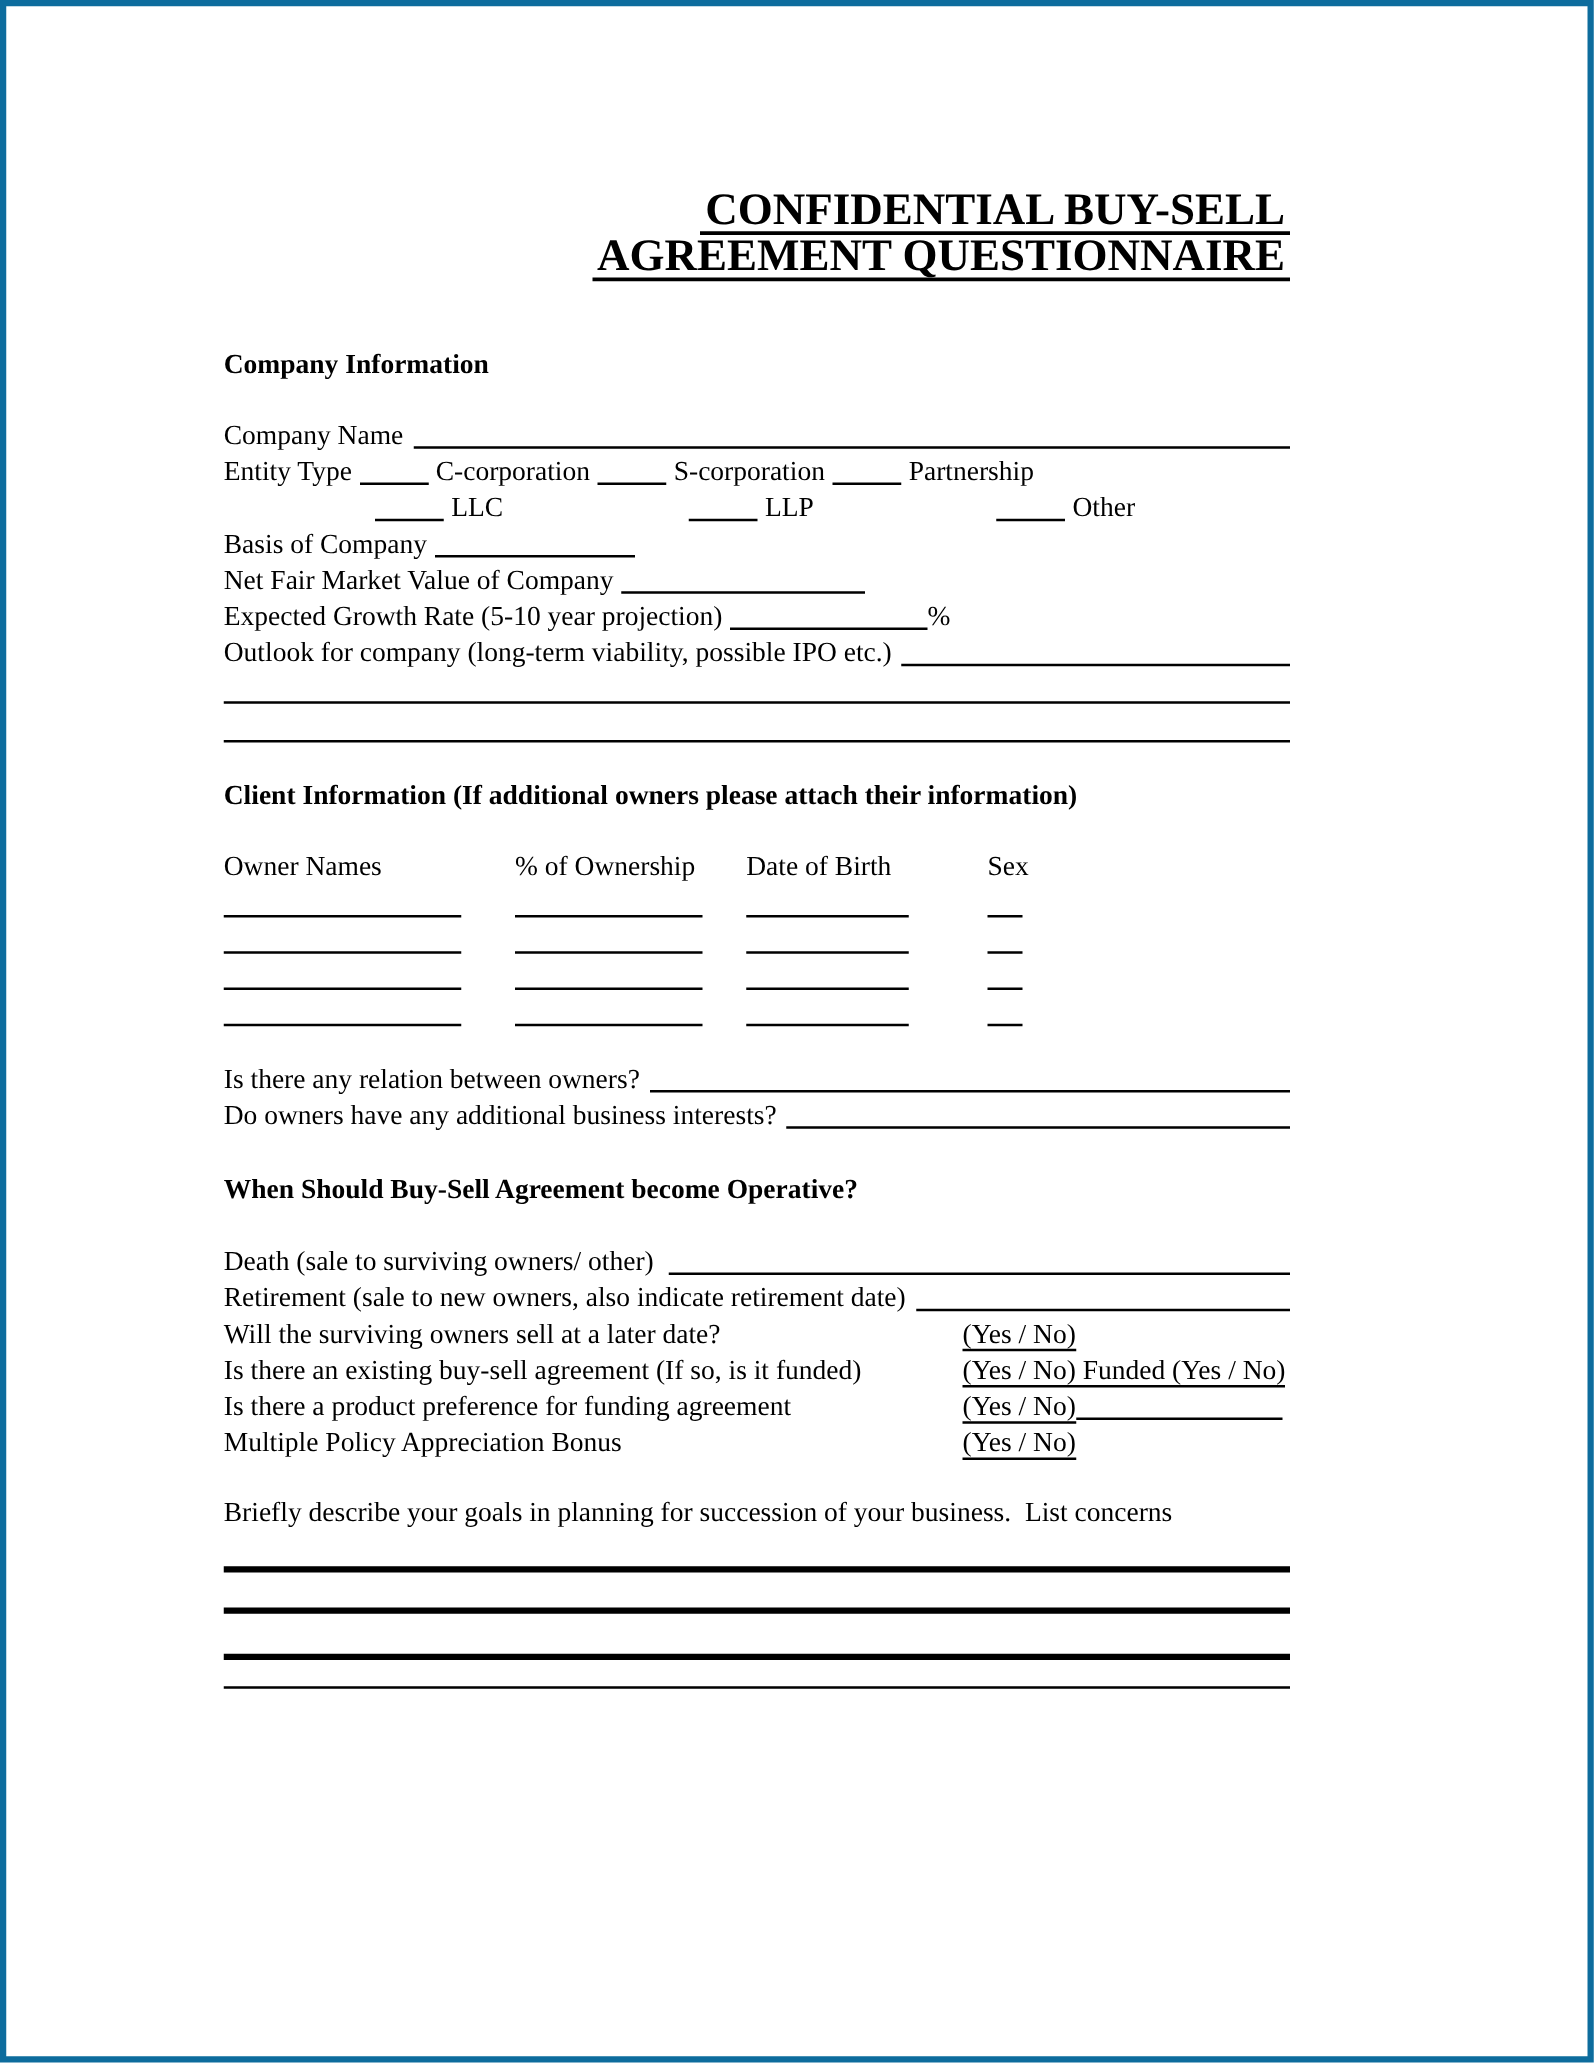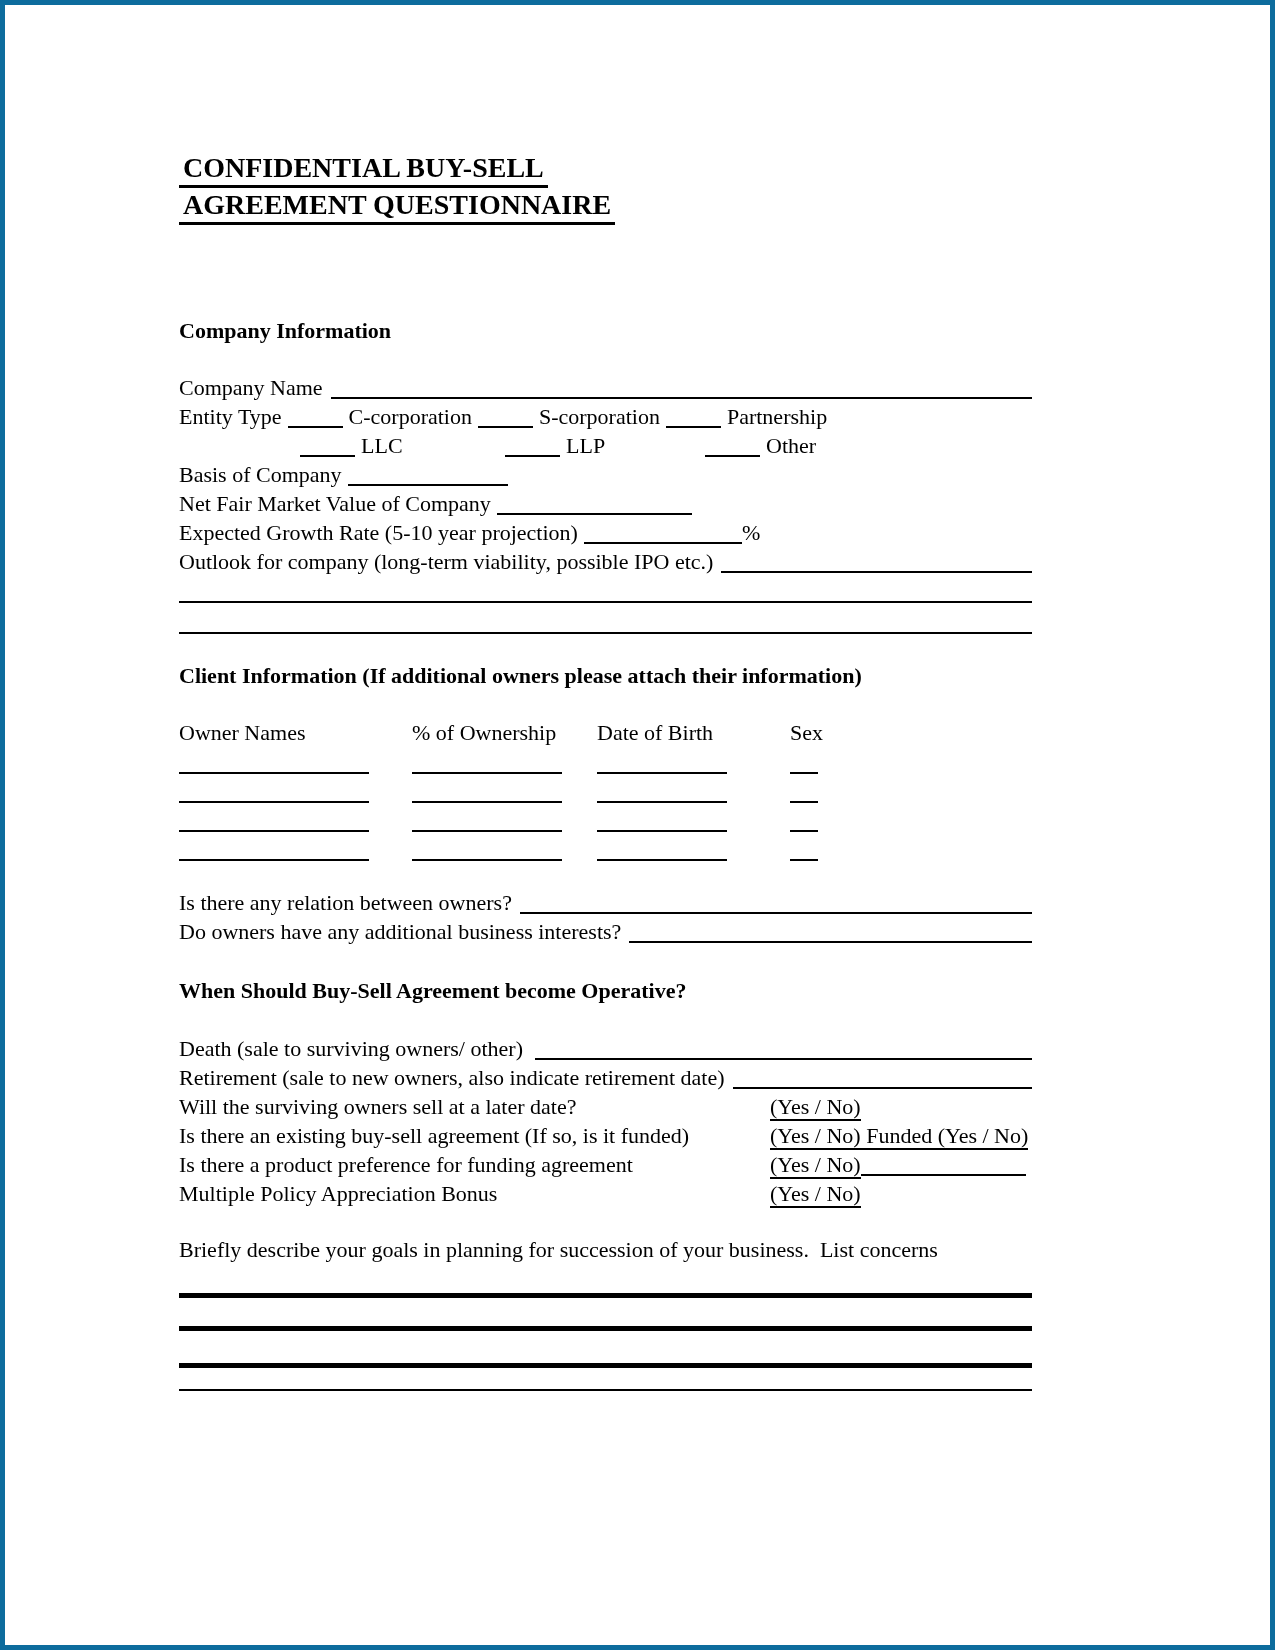--- a/index.html
+++ b/index.html
@@ -13,26 +13,26 @@
     font-size: 22px;
     line-height: 29px;
     color: #000;
     overflow: hidden;
   }
   .content {
     padding: 146px 238px 0 174px; 
   }
 
   
-  .doc-title { text-align: left; font-size: 28px; line-height: 33px; font-weight: bold; }
+  .doc-title { text-align: right; font-size: 36px; line-height: 33px; font-weight: bold; }
   .title-line { display: inline-block; border-bottom: 3px solid #000; padding: 0 4px 1px 4px; }
 
   
   .sec-heading { font-weight: bold; }
-  .h-company   { margin-top: 91px; }
+  .h-company   { margin-top: 51px; }
   .h-client    { margin-top: 27px; }
   .h-operative { margin-top: 30px; }
   .h-addinfo   { margin-top: 28px; font-weight: normal; }
 
   
   .row { display: flex; align-items: baseline; }
   .label { white-space: nowrap; }
   .first-body-row { margin-top: 28px; }
 
   
@@ -40,21 +40,21 @@
     display: inline-block; height: 0; border-bottom: 2px solid #000;
     position: relative; top: 4px; margin: 0 6px; vertical-align: baseline;
   }
   .blank-flex {
     flex: 1 1 auto; height: 0; border-bottom: 2px solid #000;
     position: relative; top: 4px; margin-left: 8px;
   }
   .fill-line { height: 25px; margin-bottom: 4px; border-bottom: 2px solid #000; }
 
   
-  .entity-row2 { padding-left: 121px; display: flex; }
+  .entity-row2 { padding-left: 121px; display: flex; gap: 46px; }
   .ecell1 { width: 205px; } .ecell2 { width: 200px; }
 
   
   .t-header { display: flex; margin-top: 28px; }
   .t-row    { display: flex; height: 29px; align-items: flex-end; padding-bottom: 2px; box-sizing: border-box; }
   .t-col1 { width: 190px; margin-right: 43px; white-space: nowrap; }
   .t-col2 { width: 150px; margin-right: 35px; white-space: nowrap; }
   .t-col3 { width: 130px; margin-right: 63px; white-space: nowrap; }
   .t-col4 { width: 28px;  white-space: nowrap; }
   .t-blank { height: 0; border-bottom: 2px solid #000; }

